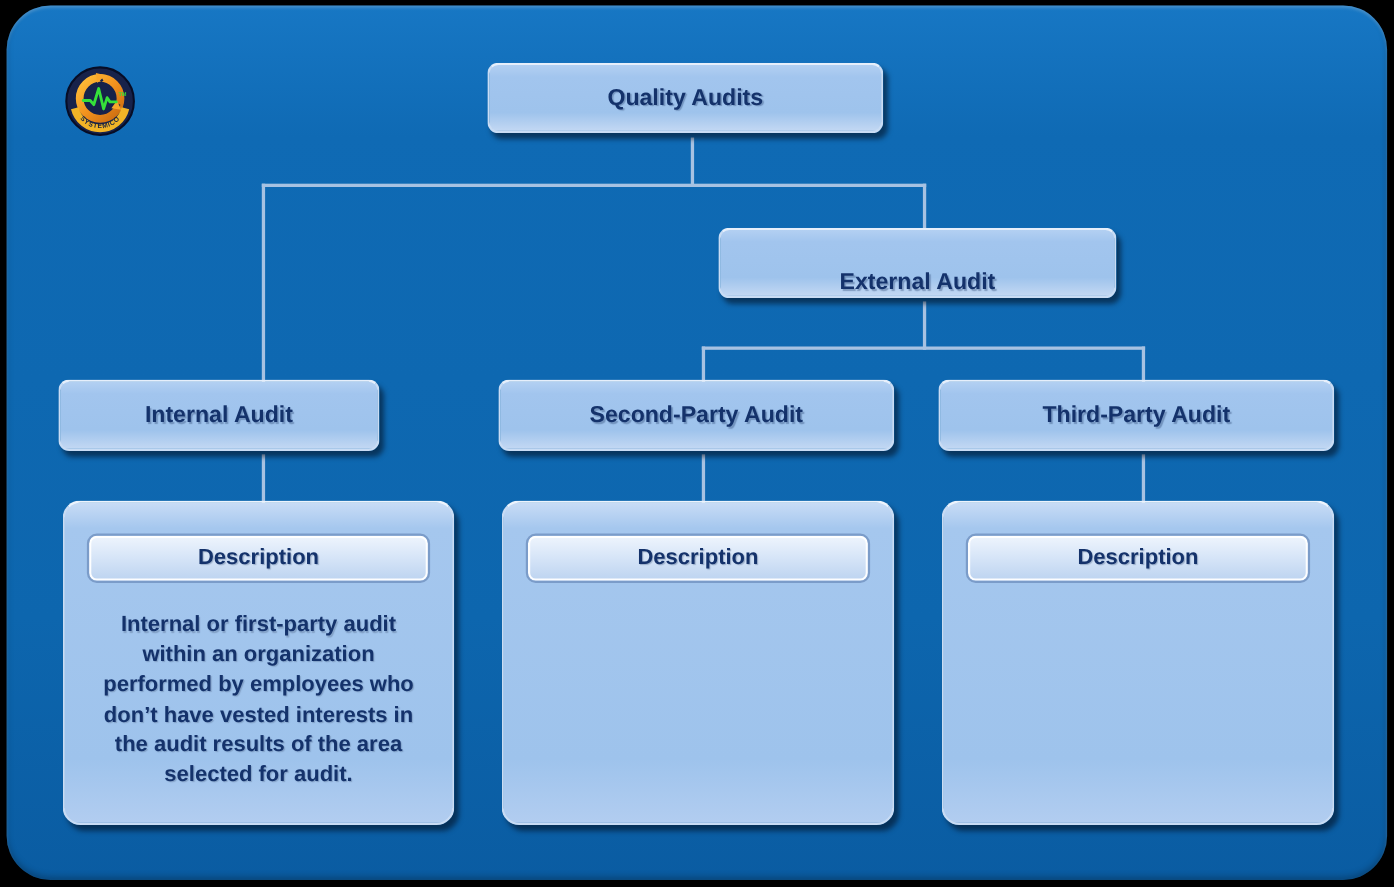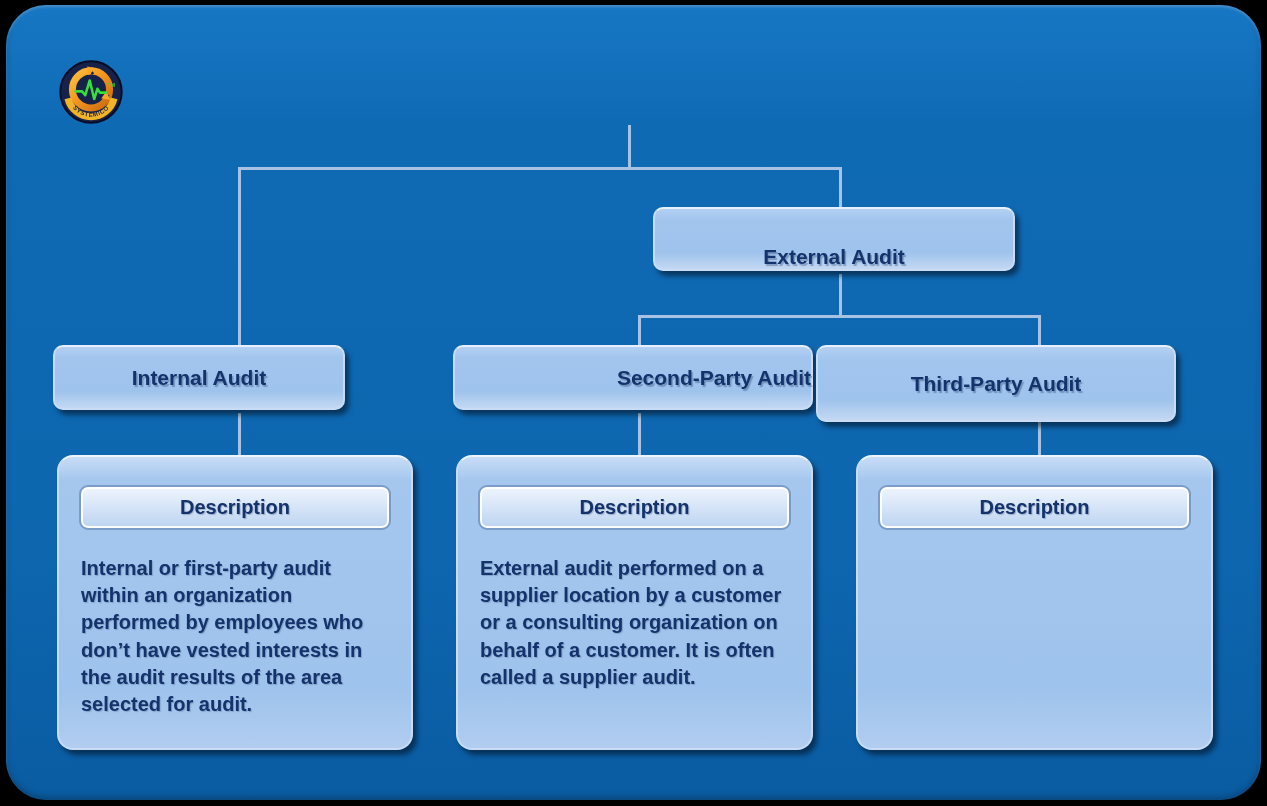--- a/index.html
+++ b/index.html
@@ -18,21 +18,21 @@
     border:2px solid #c9dcf4;border-top-color:#e6effb;border-radius:10px;
     box-shadow:4px 5px 5px rgba(3,12,28,.55);
     color:#14326b;font-weight:bold;font-size:21px;z-index:2;box-sizing:border-box;
   }
   .node span{text-shadow:1.5px 1.5px 1px rgba(30,55,100,.35);}
   .desc-panel{
     position:absolute;box-sizing:border-box;border-radius:16px;
     background:linear-gradient(180deg,#c8dcf6 0%,#a5c7ee 8%,#9ec3ec 80%,#b2cdf0 100%);
     border:2px solid #c9dcf4;border-top-color:#edf4fd;
     box-shadow:4px 5px 5px rgba(3,12,28,.55);
-    z-index:2;padding:28px 20px 0 20px;
+    z-index:2;padding:28px 20px 0 20px;text-align:center;
   }
   .desc-header{
     height:41px;border-radius:9px;display:flex;align-items:center;justify-content:center;
     background:linear-gradient(180deg,#eff5fd 0%,#d8e6f8 45%,#bcd3f0 100%);
     border:2px solid #7b9cc9;box-shadow:inset 0 0 0 2px rgba(255,255,255,.95);
     color:#14326b;font-weight:bold;font-size:20px;
   }
   .desc-header span{text-shadow:1px 1px 1px rgba(30,55,100,.3);}
   .desc-text{
     margin:25px 2px 0 2px;color:#14326b;font-weight:bold;font-size:20px;line-height:1.36;
@@ -78,49 +78,51 @@
     <div class="cv" style="left:232px;top:162px;height:185px;"></div>
     <div class="cv" style="left:833px;top:162px;height:47px;"></div>
     <div class="cv" style="left:833px;top:269px;height:44px;"></div>
     <div class="ch" style="left:632px;top:310px;width:403px;"></div>
     <div class="cv" style="left:632px;top:310px;height:37px;"></div>
     <div class="cv" style="left:1032px;top:310px;height:37px;"></div>
     <div class="cv" style="left:232px;top:408px;height:48px;"></div>
     <div class="cv" style="left:632px;top:408px;height:48px;"></div>
     <div class="cv" style="left:1032px;top:408px;height:48px;"></div>
 
+    <div class="node" style="left:437px;top:52px;width:360px;height:64px;">
+      <span>Quality Audits</span>
+    </div>
 
     <div class="node" style="left:647px;top:202px;width:362px;height:64px;align-items:flex-end;">
       <span>External Audit</span>
     </div>
 
     <div class="node" style="left:47px;top:340px;width:292px;height:65px;">
       <span>Internal Audit</span>
     </div>
 
-    <div class="node" style="left:447px;top:340px;width:360px;height:65px;justify-content:flex-end;">
+    <div class="node" style="left:447px;top:340px;width:360px;height:65px;">
       <span>Second-Party Audit</span>
     </div>
 
-    <div class="node" style="left:810px;top:340px;width:360px;height:77px;">
+    <div class="node" style="left:847px;top:340px;width:360px;height:65px;">
       <span>Third-Party Audit</span>
     </div>
 
     <div class="desc-panel" style="left:51px;top:450px;width:356px;height:295px;">
       <div class="desc-header">
         <span>Description</span>
       </div>
       <p class="desc-text">Internal or first-party audit within an organization performed by employees who don’t have vested interests in the audit results of the area selected for audit.</p>
     </div>
 
     <div class="desc-panel" style="left:450px;top:450px;width:357px;height:295px;">
       <div class="desc-header">
         <span>Description</span>
       </div>
-      <p class="desc-text">External audit performed on a supplier location by a customer or a consulting organization on behalf of a customer. It is often called a supplier audit.</p>
     </div>
 
     <div class="desc-panel" style="left:850px;top:450px;width:357px;height:295px;">
       <div class="desc-header">
         <span>Description</span>
       </div>
     </div>
 
   </div>
 </div>

